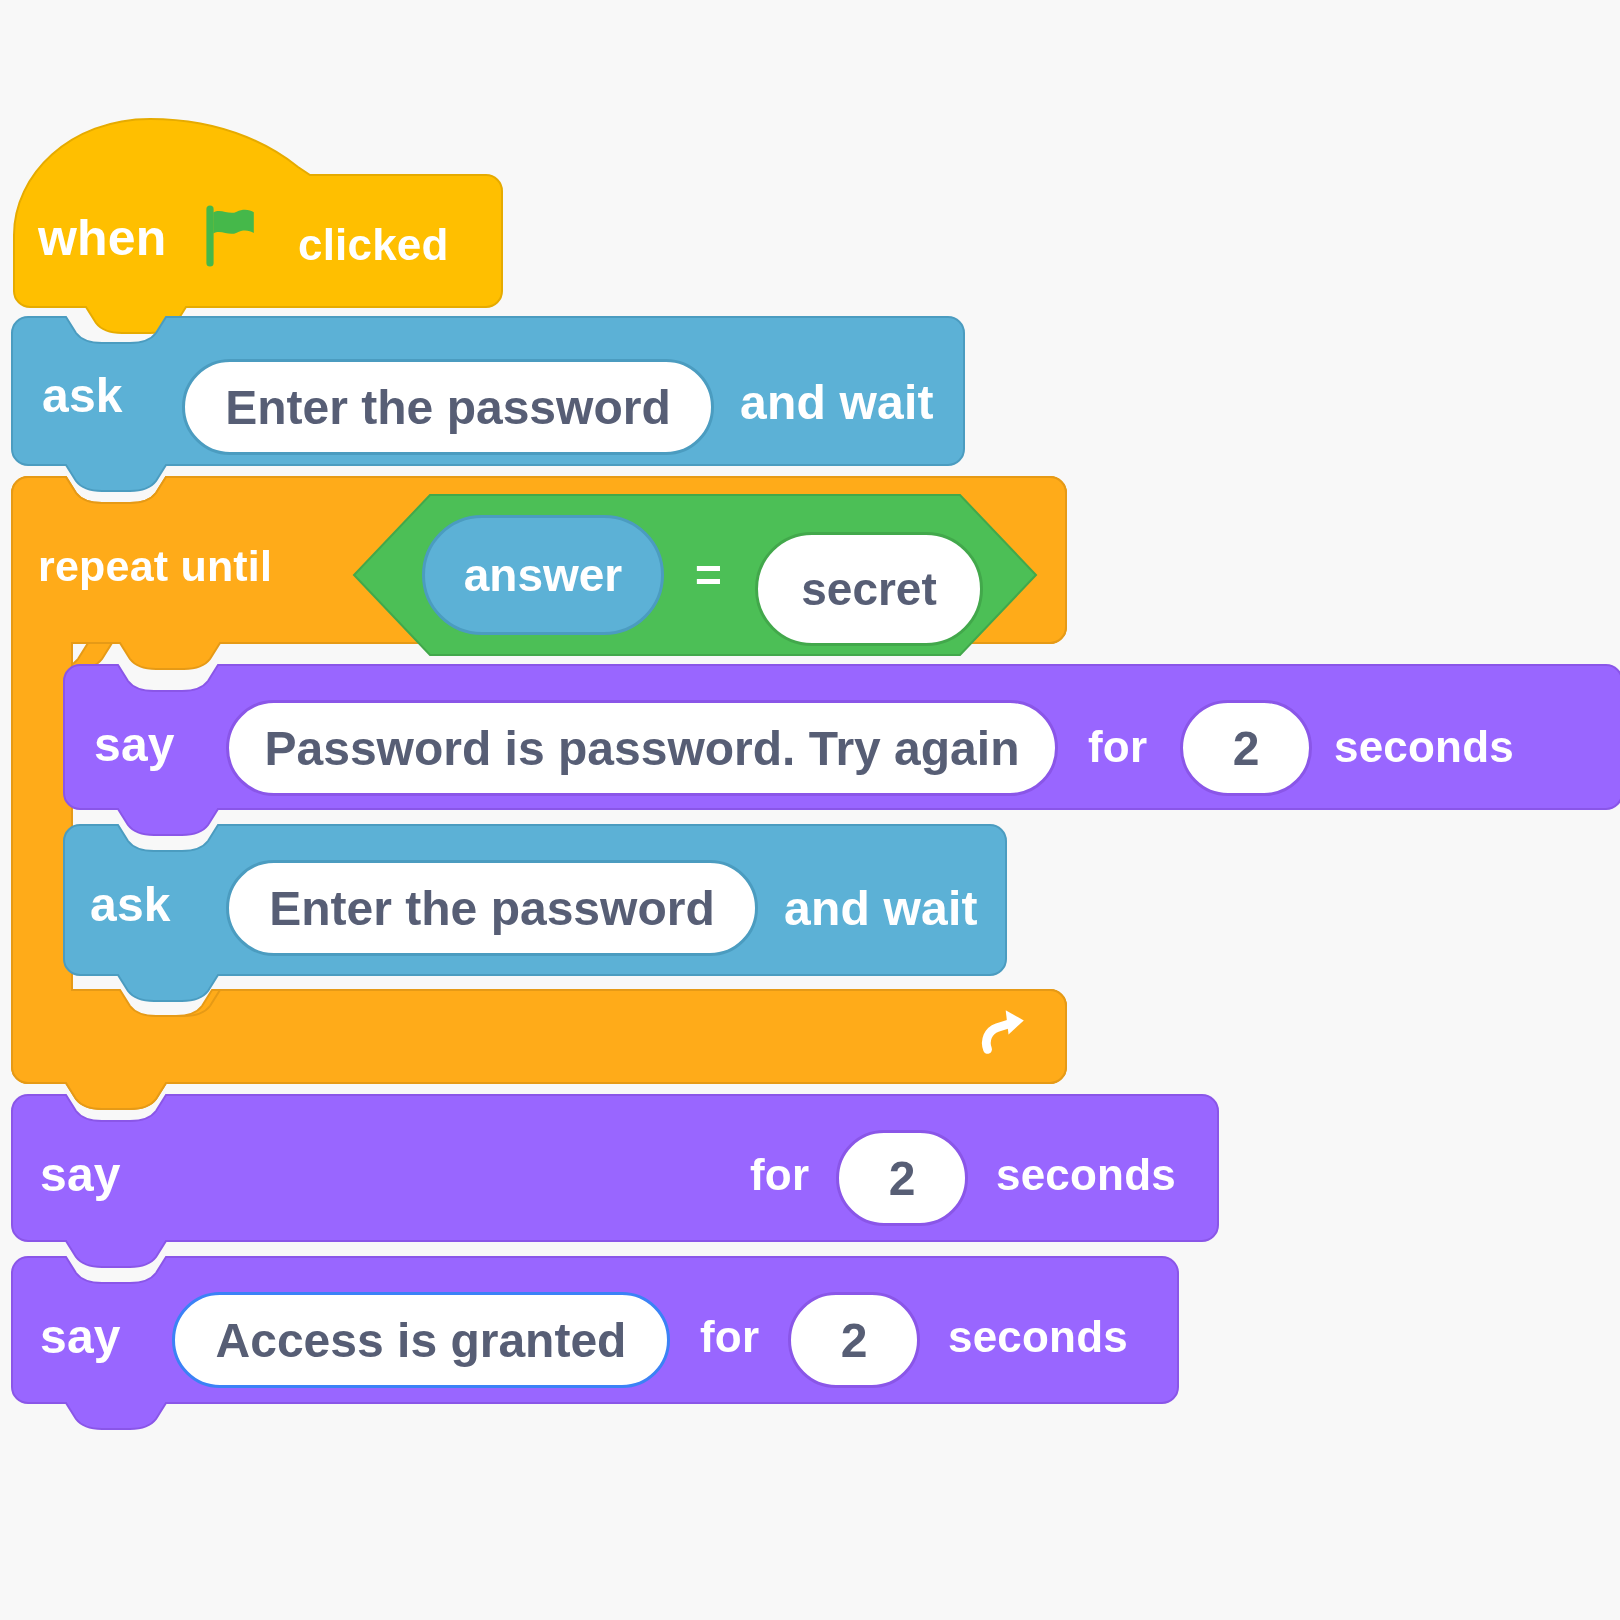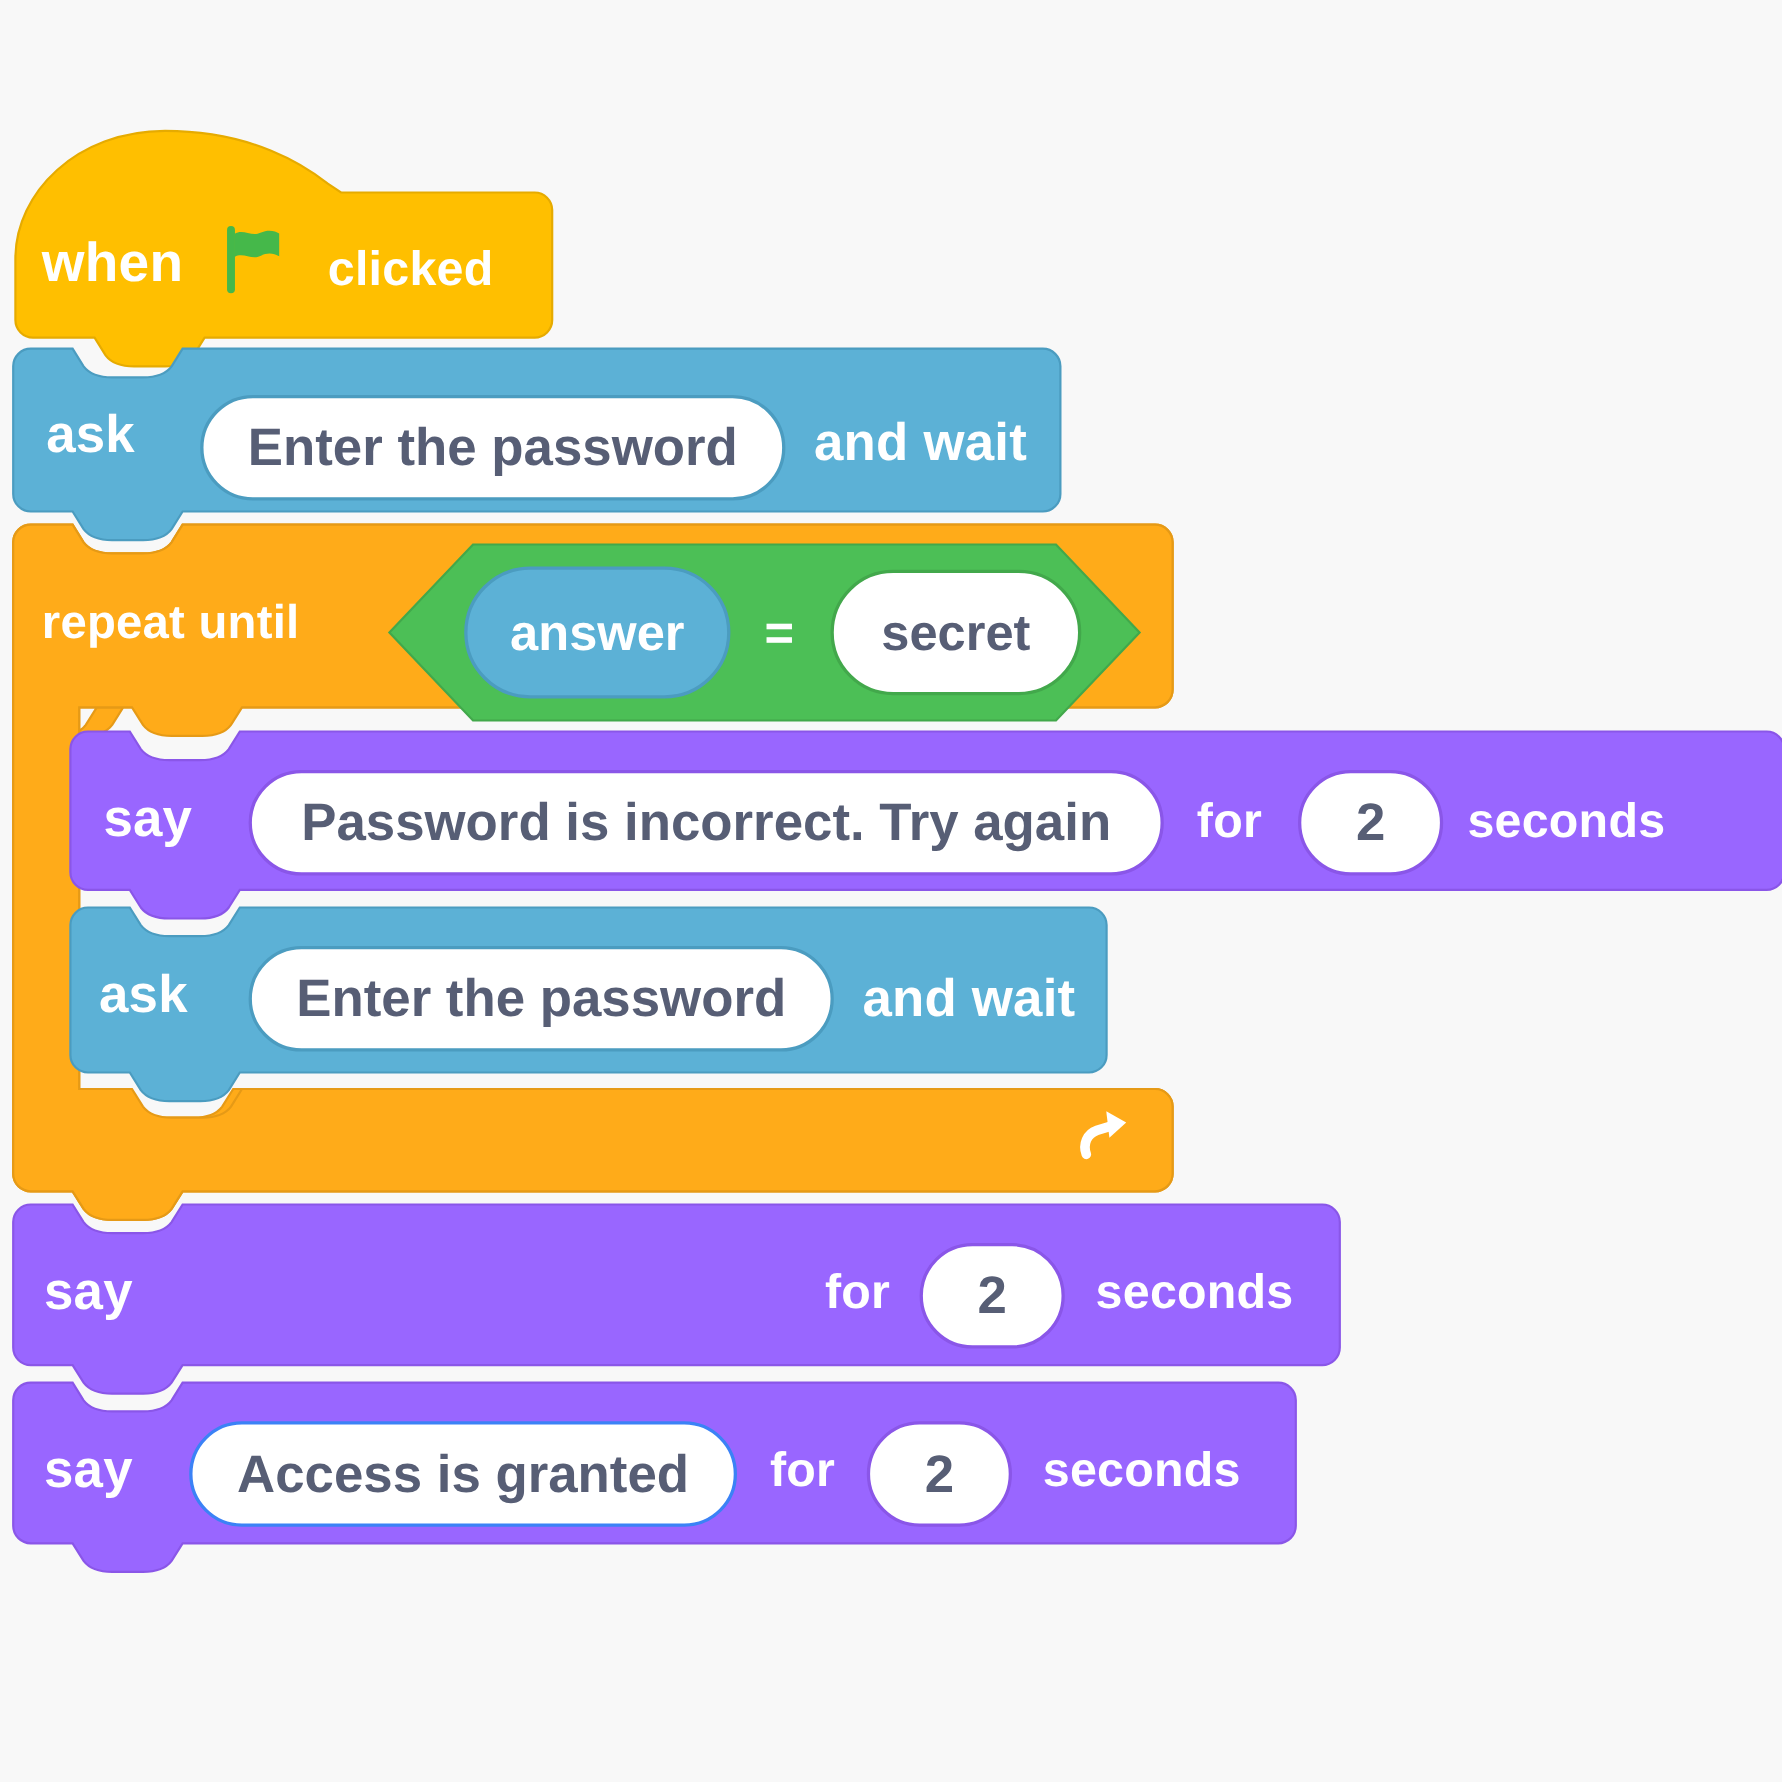--- a/index.html
+++ b/index.html
@@ -148,21 +148,21 @@
     <span class="lbl" style="left:28px; top:70px; font-size:43px;text-align:center;">repeat until</span>
 
     <div class="blk" style="left:340px; top:17px;">
       <svg width="690" height="166" viewBox="0 0 690 166">
         <path d="M80,3 L610,3 L686,83 L610,163 L80,163 L4,83 Z" fill="#4cbf56" stroke="#42a84b" stroke-width="2"></path>
       </svg>
       <div class="reporter" style="left:72px; top:23px; width:242px; height:120px; border-radius:60px; font-size:46px;">
         <span>answer</span>
       </div>
       <span class="lbl" style="left:345px; top:60px; font-size:46px;">=</span>
-      <div class="oval" style="left:405px; top:26px; width:228px; height:114px; border-radius:57px; font-size:46px; border:3px solid #42a84b;">
+      <div class="oval" style="left:405px; top:40px; width:228px; height:114px; border-radius:57px; font-size:46px; border:3px solid #42a84b;">
         <span>secret</span>
       </div>
     </div>
 
     <span class="looparrow" style="left:960px; top:520px;">
       <svg width="68" height="68" viewBox="0 0 24 24">
         <path d="M6.2,19.2 C5.0,16.0 6.4,12.6 9.6,11.5 L13.8,10.2" stroke="#ffffff" stroke-width="3.1" fill="none" stroke-linecap="round"></path>
         <path d="M12.6,5.4 L19.0,9.0 L13.6,13.9 Z" fill="#ffffff"></path>
       </svg>
     </span>
@@ -172,21 +172,21 @@
     <svg width="1560" height="178" viewBox="0 0 1560 178">
       <path d="M2,18 A16,16 0 0 1 18,2
                L56,2 L66,18 C72,26 82,28 92,28 L120,28 C130,28 140,26 146,18 L156,2
                L1544,2 A16,16 0 0 1 1560,18
                L1560,130 A16,16 0 0 1 1544,146
                L156,146 L146,162 C140,170 130,172 120,172 L92,172 C82,172 72,170 66,162 L56,146
                L18,146 A16,16 0 0 1 2,130 Z" fill="#9966ff" stroke="#8a56e8" stroke-width="2"></path>
     </svg>
     <span class="lbl" style="left:32px; top:58px; font-size:48px;">say</span>
     <div class="oval" style="left:164px; top:37px; width:832px; height:96px; border-radius:48px; font-size:48px; border:3px solid #8a56e8;">
-      <span>Password is incorrect. Try again</span>
+      <span>Password is password. Try again</span>
     </div>
     <span class="lbl" style="left:1026px; top:62px; font-size:44px;">for</span>
     <div class="oval" style="left:1118px; top:37px; width:132px; height:96px; border-radius:48px; font-size:48px; border:3px solid #8a56e8;">
       <span>2</span>
     </div>
     <span class="lbl" style="left:1272px; top:62px; font-size:44px;">seconds</span>
   </div>
 
   <div class="blk" style="left:62px; top:823px;">
     <svg width="950" height="185" viewBox="0 0 950 185">

